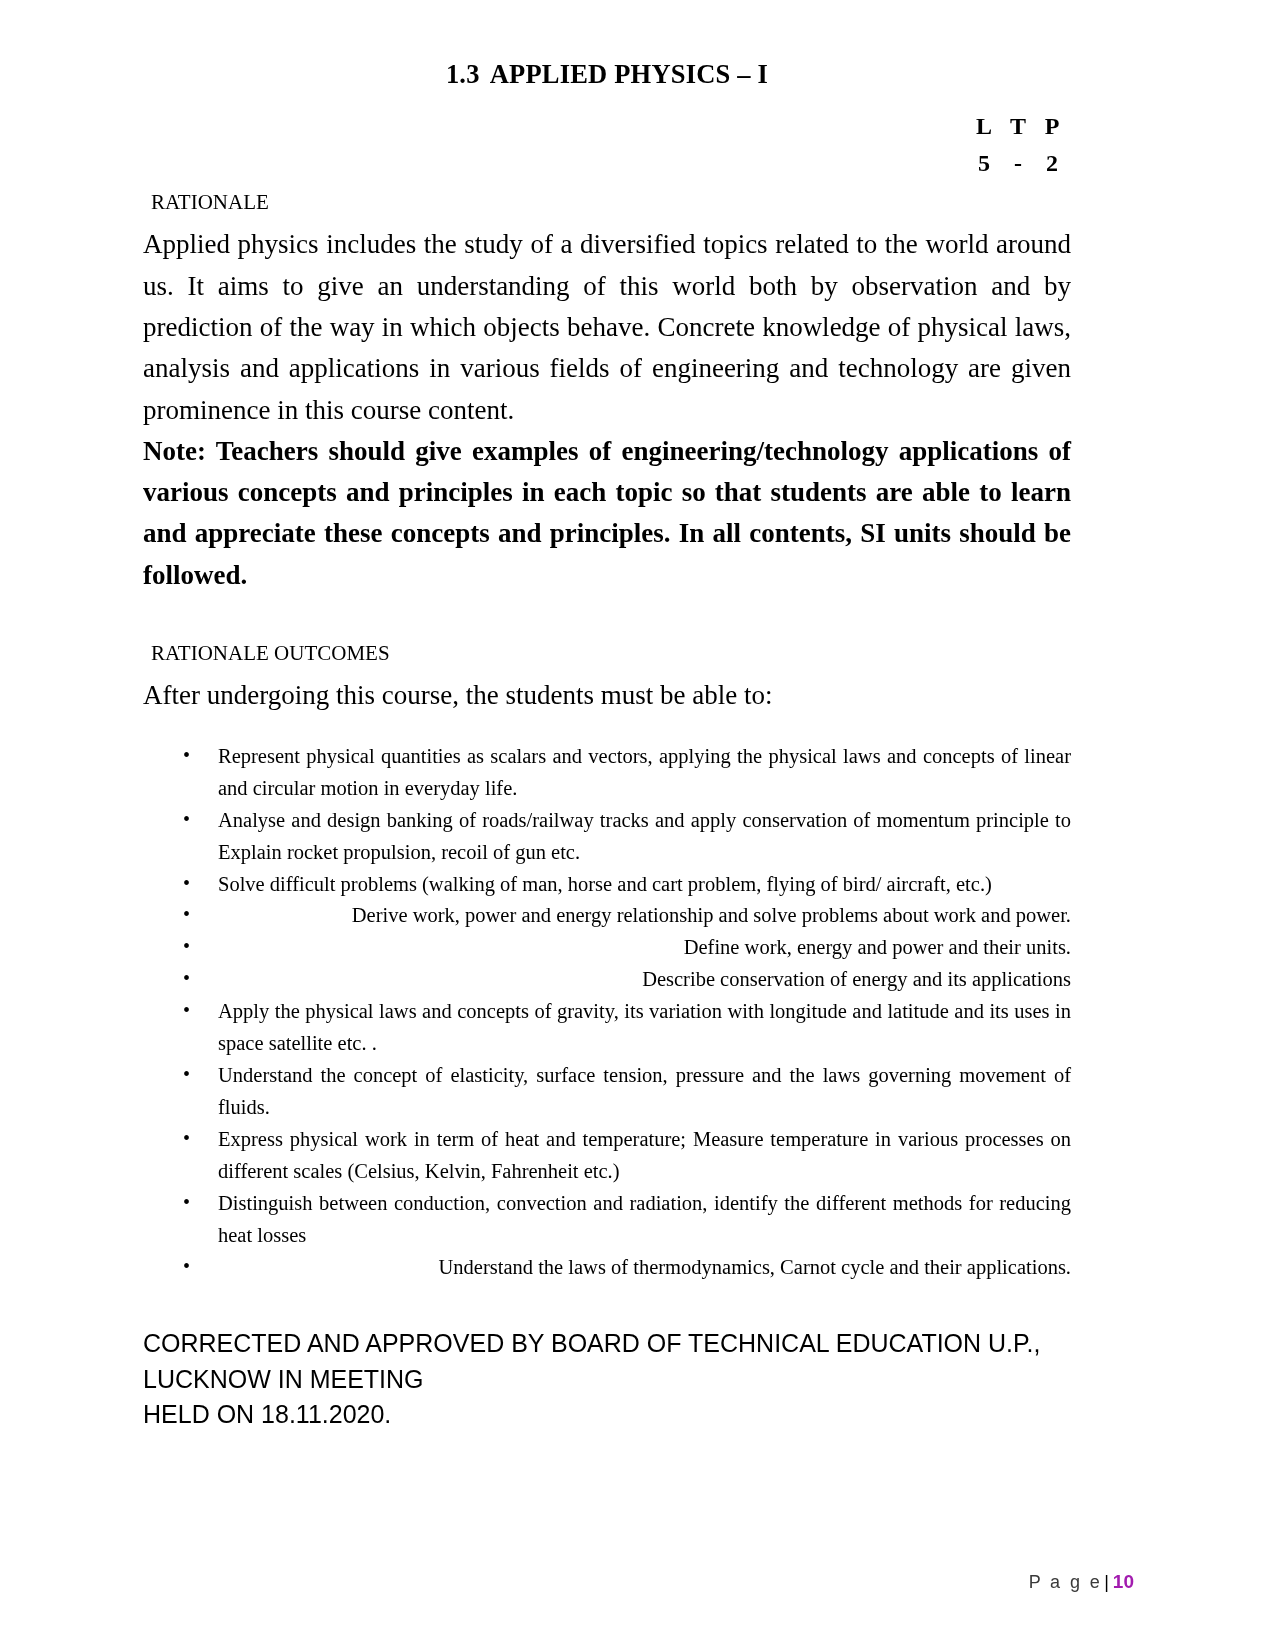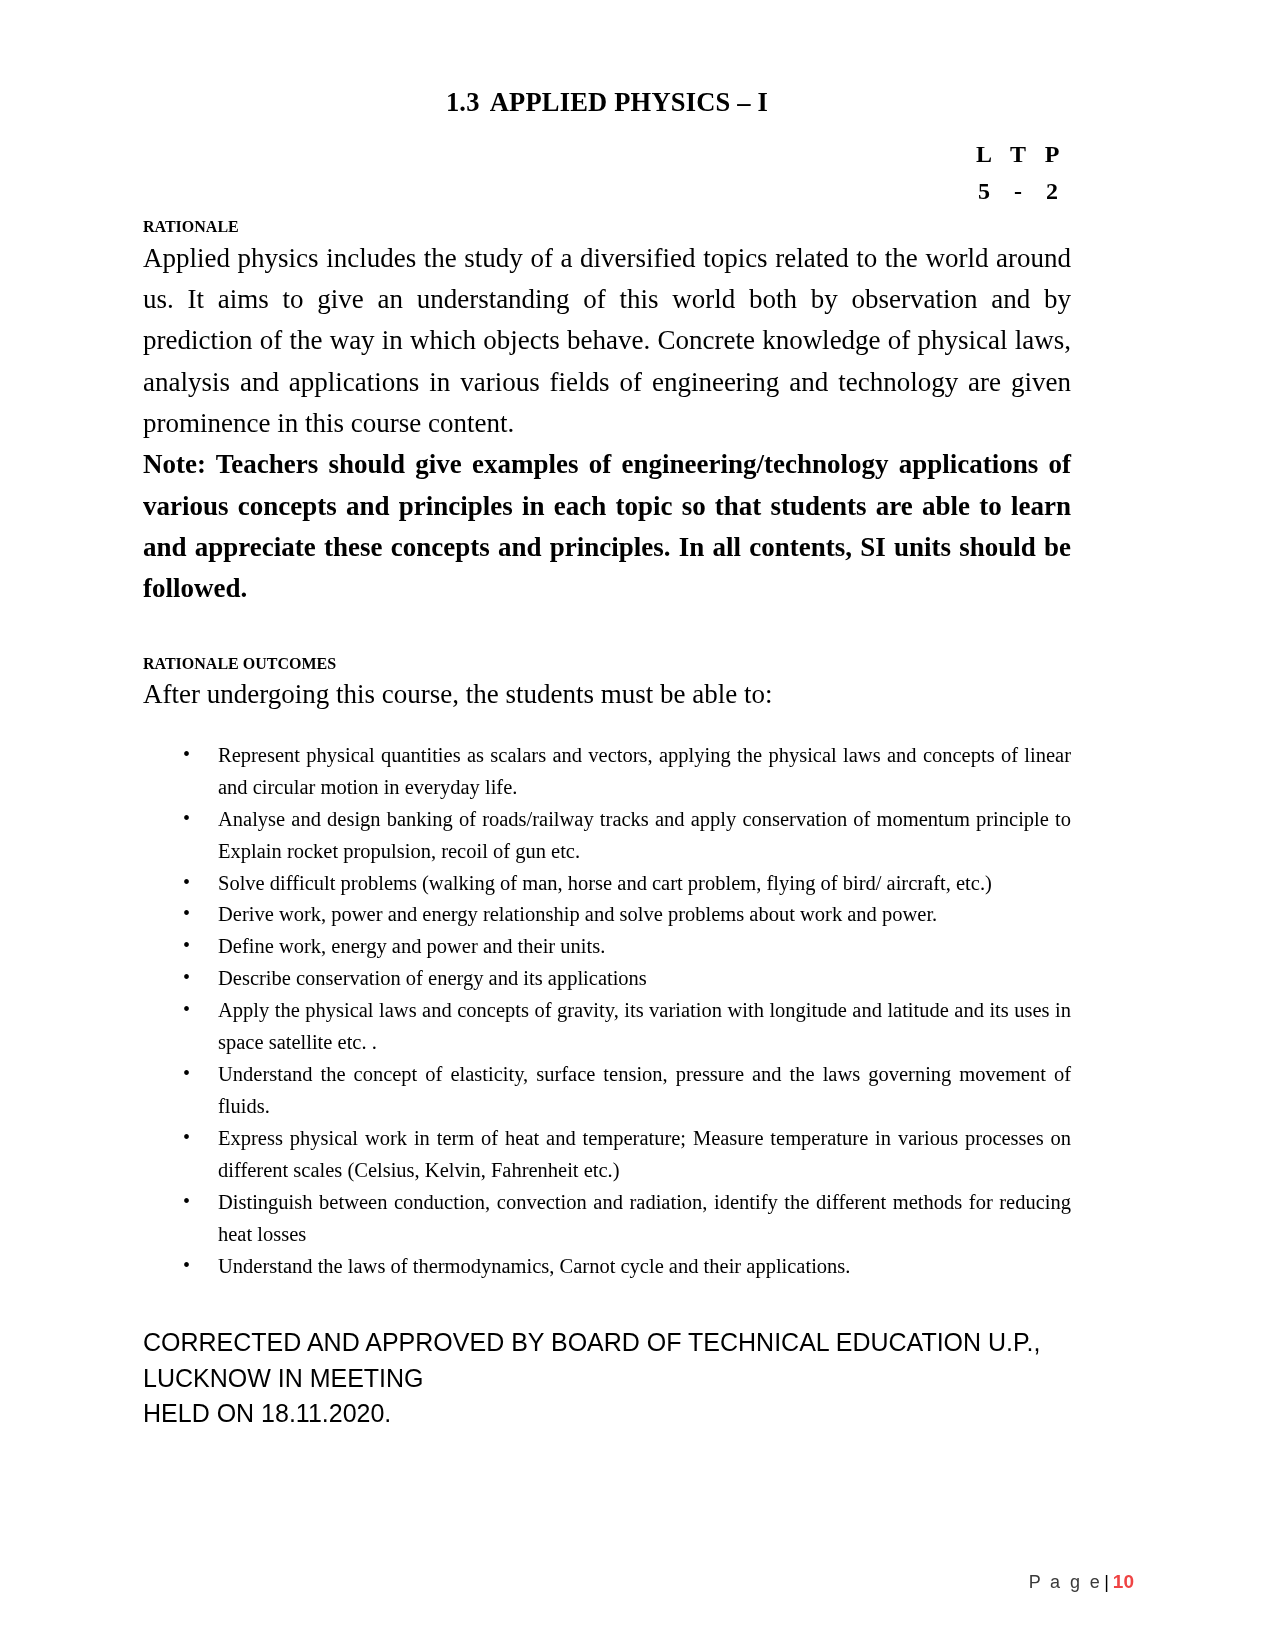--- a/index.html
+++ b/index.html
@@ -28,21 +28,21 @@
     width: 928px;
   }
 
   
   .doc-title {
     text-align: center;
     font-weight: bold;
     font-size: 26.5px;
     letter-spacing: 0.2px;
     margin: 0;
-    padding-top: 88px;
+    padding-top: 60px;
     line-height: 1.1;
   }
   .doc-title .num { margin-right: 10px; }
 
   
   .ltp {
     margin-top: 19px;
     text-align: right;
     font-weight: bold;
     font-size: 24px;
@@ -54,23 +54,23 @@
     text-align: left;
   }
   .ltp-cell {
     display: inline-block;
     width: 34px;
     text-align: center;
   }
 
   
   .section-heading {
-    font-weight: bold;
-    font-size: 16px;
-    margin: 0;
+    font-weight: normal;
+    font-size: 21px;
+    margin: 8px;
     line-height: 1.3;
   }
   .h-rationale { margin-top: 8px; }
   .h-outcomes  { margin-top: 44px; }
 
   
   p.body-para {
     font-size: 27px;
     line-height: 1.53;
     text-align: justify;
@@ -103,21 +103,21 @@
     margin-bottom: 0px;
   }
   ul.outcomes li::before {
     content: "\2022";
     position: absolute;
     left: 40px;
     top: -1px;
     font-size: 20px;
     line-height: 1.56;
   }
-  ul.outcomes li.nojust { text-align: left; }
+  ul.outcomes li.nojust { text-align: right; }
 
   
   .footer-note {
     margin-top: 42px;
     font-family: "Liberation Sans", "DejaVu Sans", sans-serif;
     font-size: 25px;
     line-height: 1.42;
     text-align: left;
   }
 
@@ -131,21 +131,21 @@
     color: #3a3a3a;
     white-space: nowrap;
   }
   .page-number .pg-word { letter-spacing: 2.4px; }
   .page-number .pg-sep {
     color: #000;
     margin: 0 4px 0 2px;
   }
   .page-number .pg-num {
     font-weight: bold;
-    color: #ef4444;
+    color: #a21caf;
     font-size: 19px;
   }
 </style>
 </head>
 <body>
 
 <div class="page">
   <div class="content">
 
     <h1 class="doc-title">

